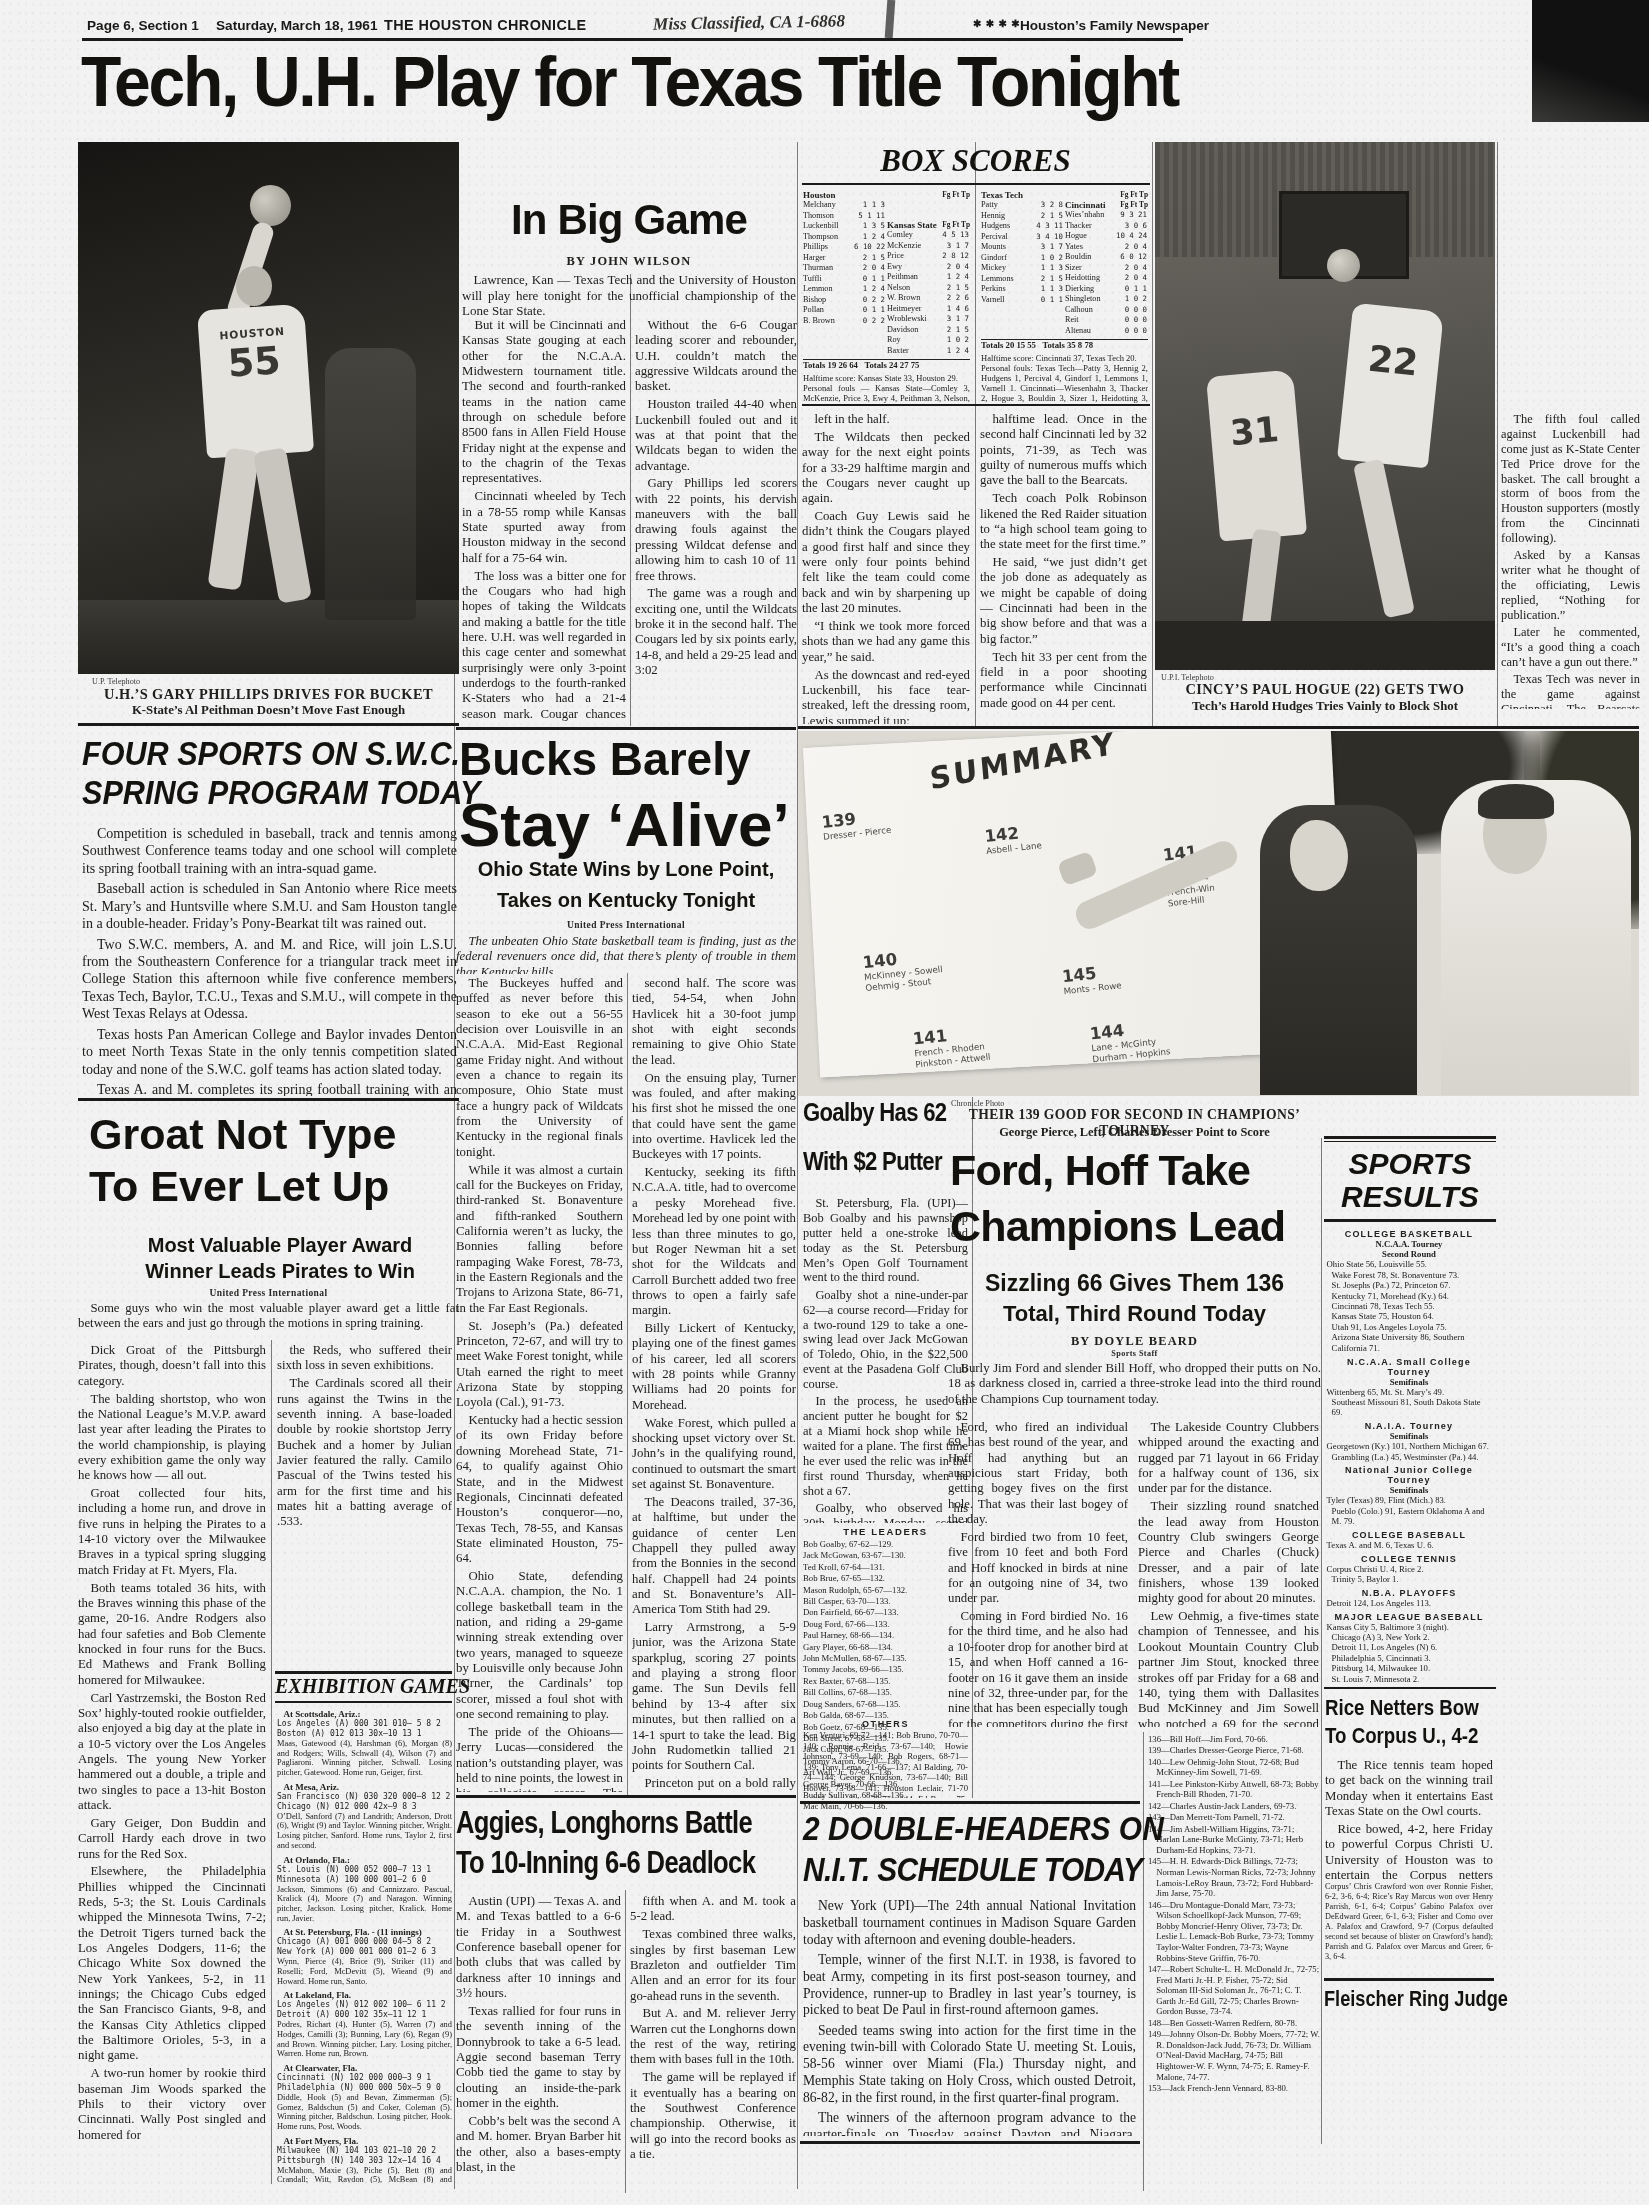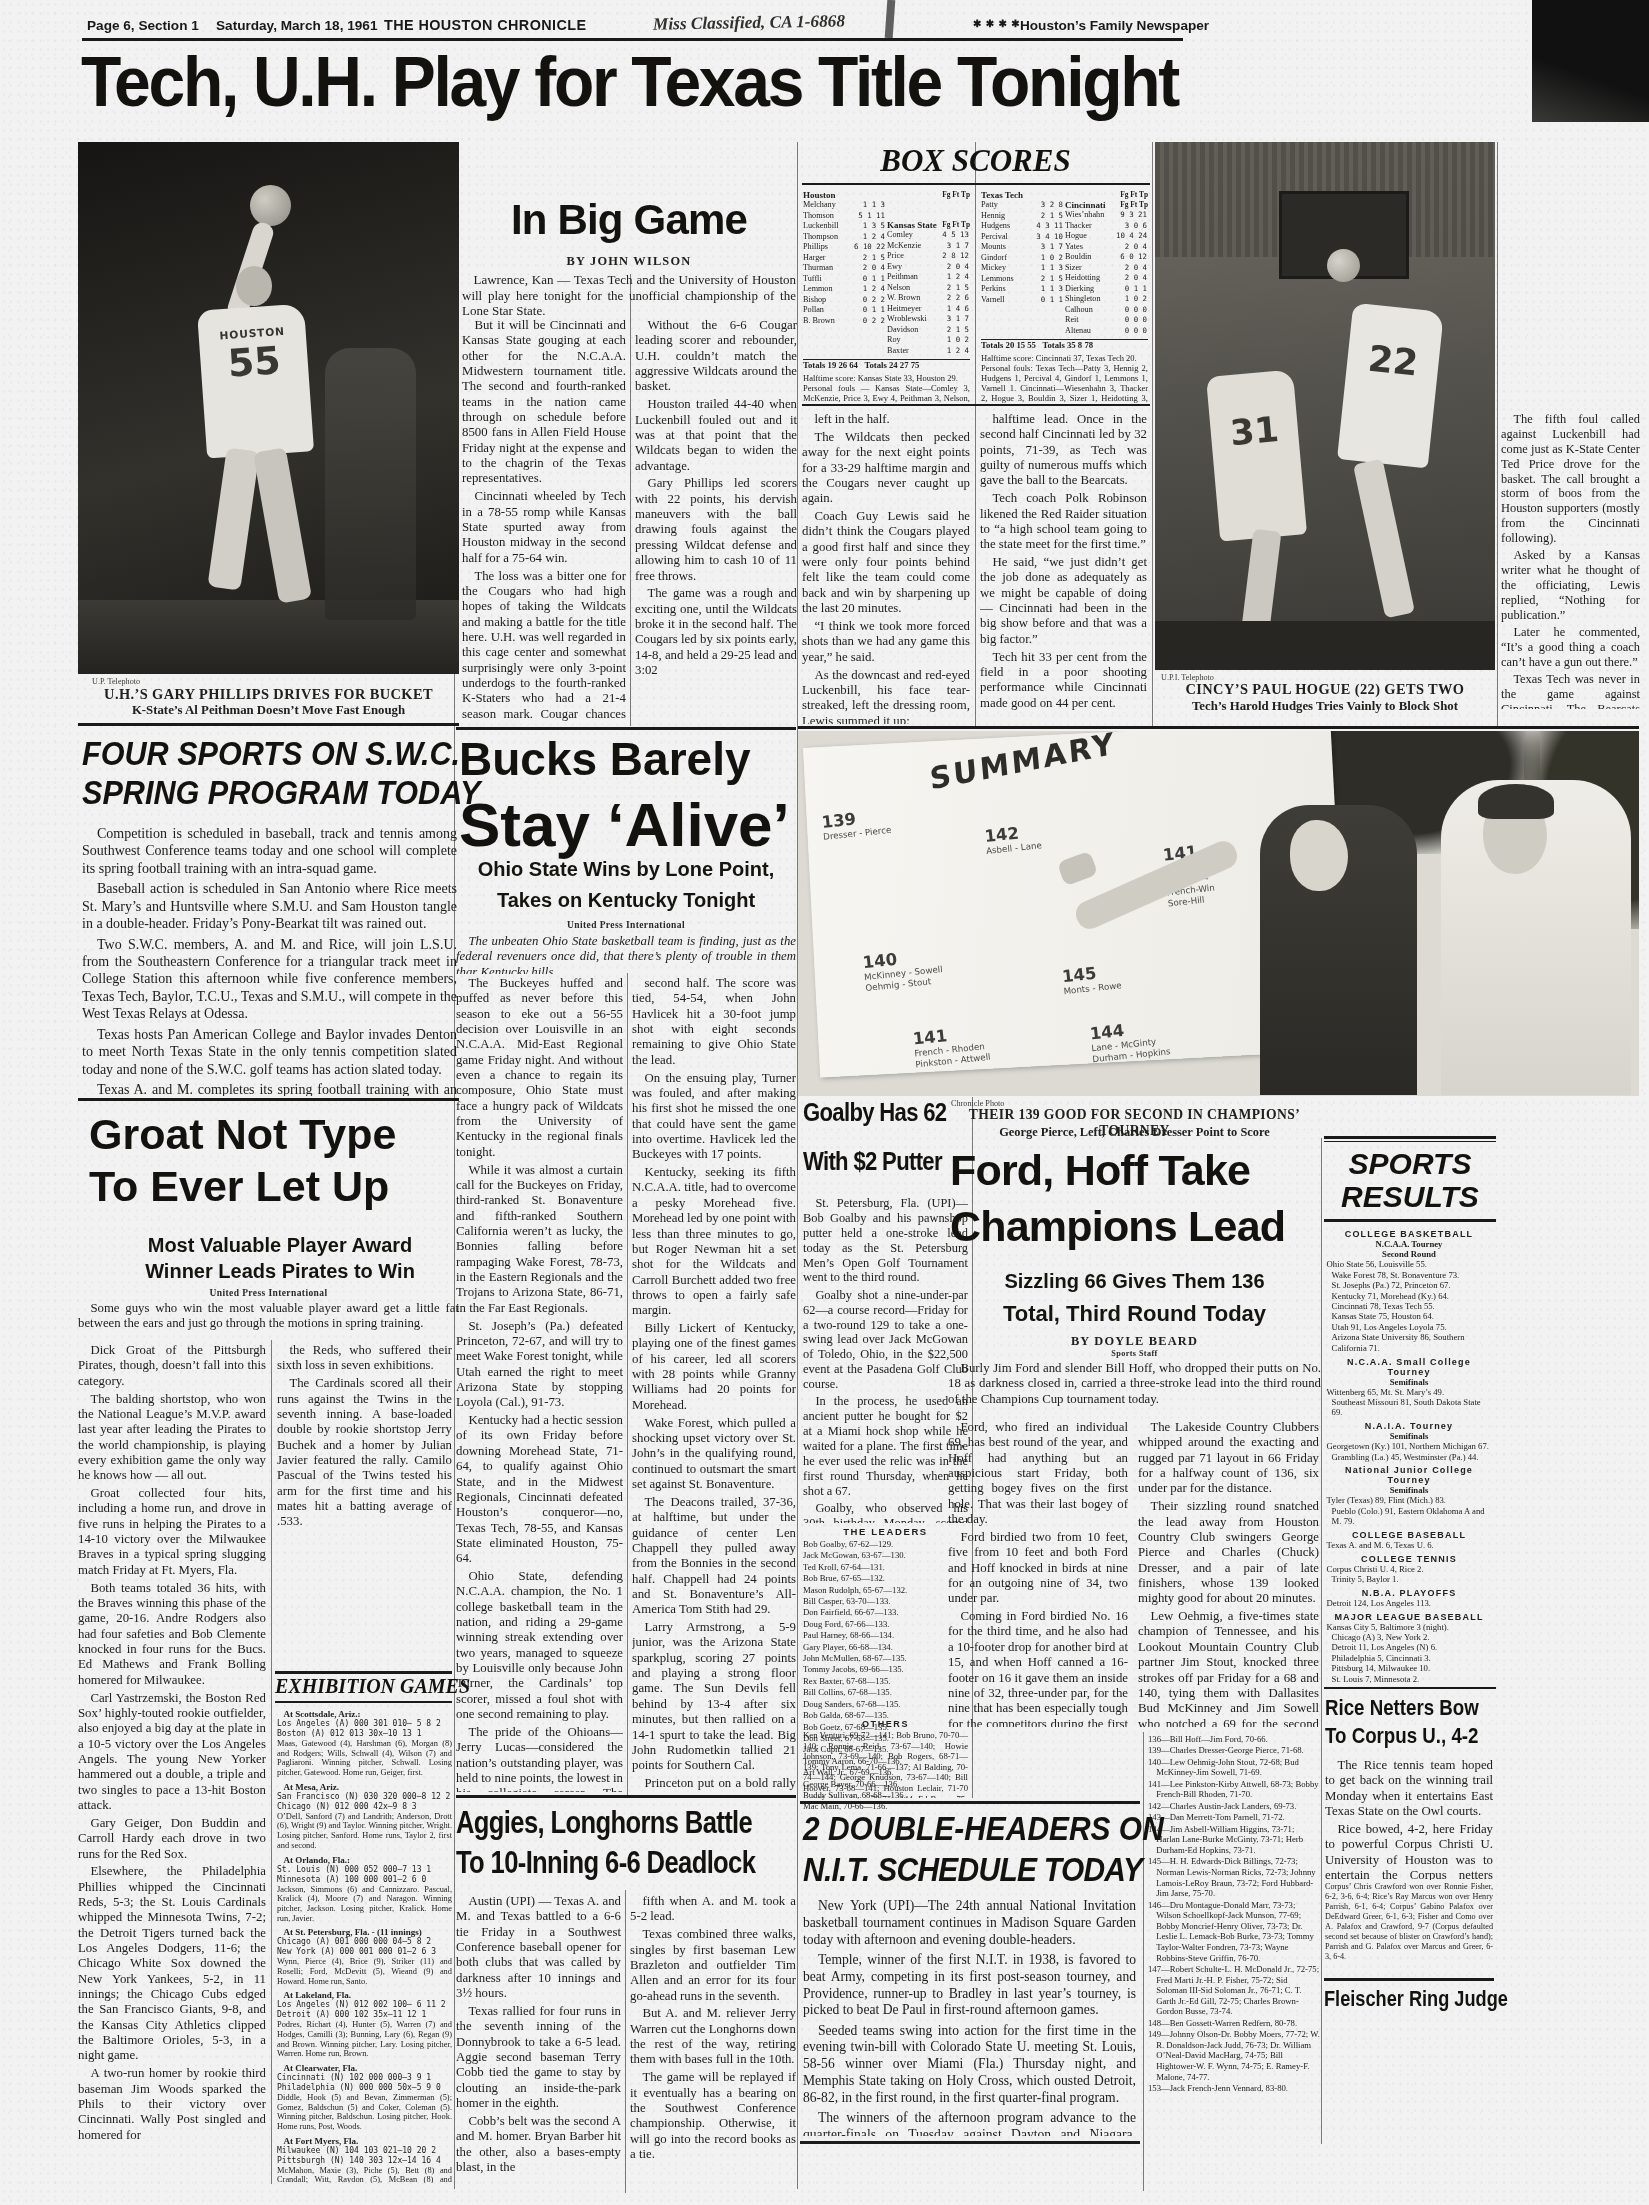--- a/index.html
+++ b/index.html
@@ -611,21 +611,21 @@
       <div class="ln">Al Geiberger, 68-68—136.</div>
     </div>
   <div class="abs" style="left:803px;top:1719px;width:165px;text-align:center;font-weight:bold;font-size:9px;letter-spacing:1.6px;font-family:'Liberation Sans',sans-serif;">OTHERS</div>
   <div class="abs agate" style="left:803px;top:1730px;width:165px;height:68px;text-align:justify;">Ken Venturi, 69-72—141; Bob Bruno, 70-70—140; Ronnie Reid, 73-67—140; Howie Johnson, 73-69—140; Bob Rogers, 68-71—139; Tony Lema, 71-66—137; Al Balding, 70-74—144; George Knudson, 73-67—140; Bill Hoover, 73-68—141; Houston Leclair, 71-70—141; Jerry Sota, 73-71—144; Ed Bosse, 75-72—147.</div>
 
   <div class="abs photocredit" style="left:951px;top:1099px;">Chronicle Photo</div>
   <div class="abs cap1" style="left:948px;top:1107px;width:373px;font-size:13.6px;">THEIR 139 GOOD FOR SECOND IN CHAMPIONS’ TOURNEY</div>
   <div class="abs cap2" style="left:948px;top:1125px;width:373px;font-size:12.4px;">George Pierce, Left, Charles Dresser Point to Score</div>
   <div class="abs hl" style="left:950px;top:1148px;font-size:43px;letter-spacing:-0.8px;">Ford, Hoff Take</div>
   <div class="abs hl" style="left:950px;top:1204px;font-size:43px;letter-spacing:-0.8px;">Champions Lead</div>
-  <div class="abs subhead" style="left:948px;top:1270px;width:373px;font-size:20px;">Sizzling 66 Gives Them 136</div>
+  <div class="abs subhead" style="left:948px;top:1270px;width:373px;font-size:23px;">Sizzling 66 Gives Them 136</div>
   <div class="abs subhead" style="left:948px;top:1301px;width:373px;font-size:22px;">Total, Third Round Today</div>
   <div class="abs byline" style="left:948px;top:1334px;width:373px;">BY DOYLE BEARD</div>
   <div class="abs credit" style="left:948px;top:1349px;width:373px;font-size:8.2px;">Sports Staff</div>
   <div class="abs col" style="left:948px;top:1361px;width:373px;height:54px;">
       <p style="margin:0;">Burly Jim Ford and slender Bill Hoff, who dropped their putts on No. 18 as darkness closed in, carried a three-stroke lead into the third round of the Champions Cup tournament today.</p>
     </div>
   <div class="abs col" style="left:948px;top:1420px;width:180px;height:307px;">
       <p>Ford, who fired an individual 69, has best round of the year, and Hoff had anything but an auspicious start Friday, both getting bogey fives on the first hole. That was their last bogey of the day.</p>
       <p>Ford birdied two from 10 feet, five from 10 feet and both Ford and Hoff knocked in birds at nine for an outgoing nine of 34, two under par.</p>
       <p>Coming in Ford birdied No. 16 for the third time, and he also had a 10-footer drop for another bird at 15, and when Hoff canned a 16-footer on 16 it gave them an inside nine of 32, three-under par, for the nine that has been especially tough for the competitors during the first two days of play.</p>

